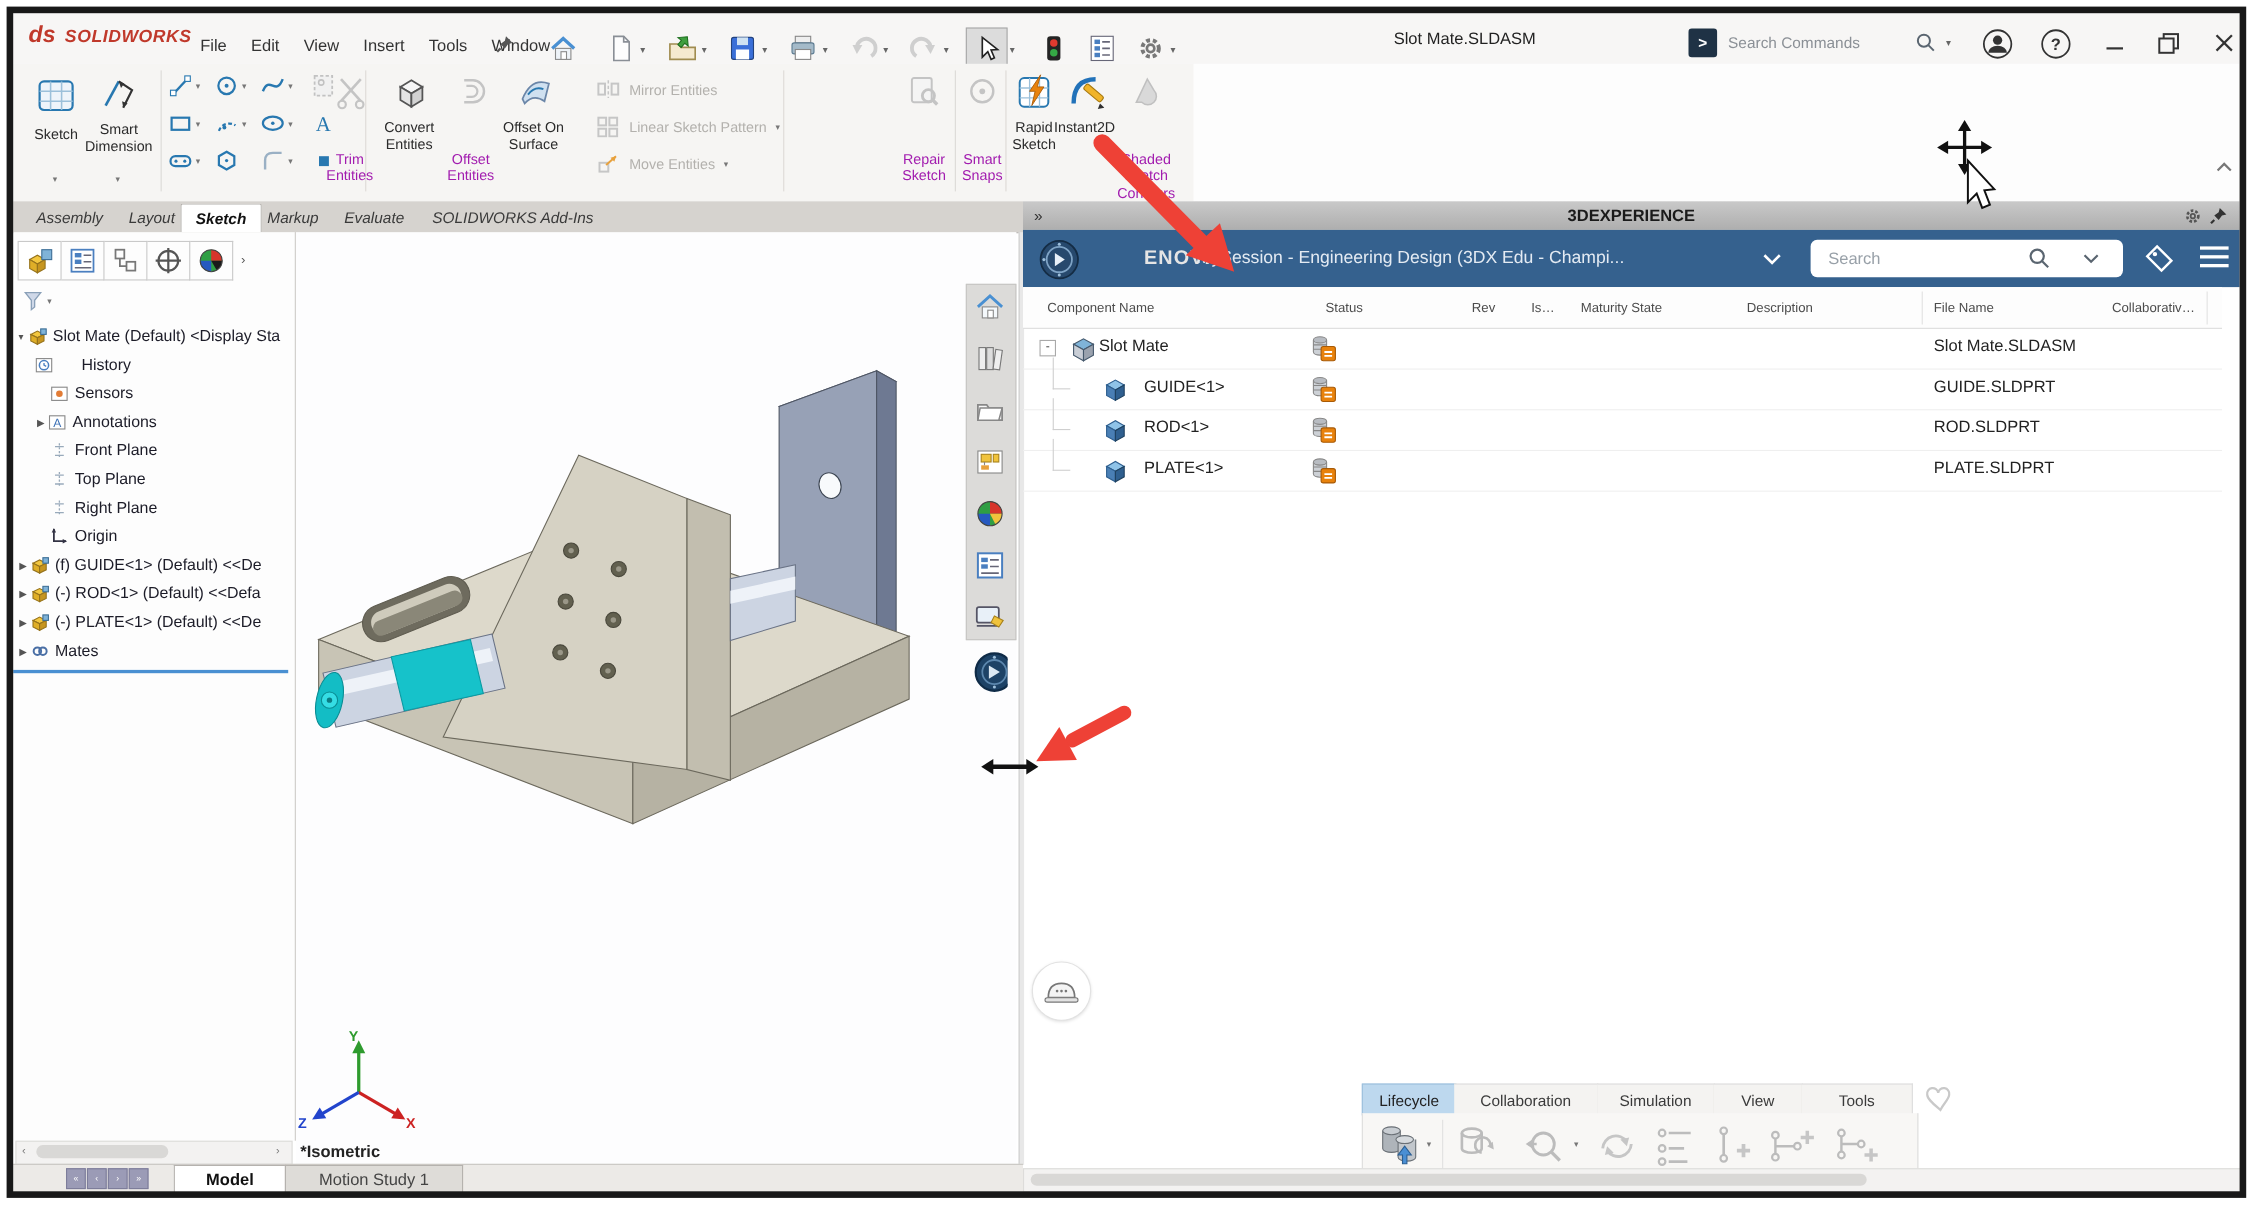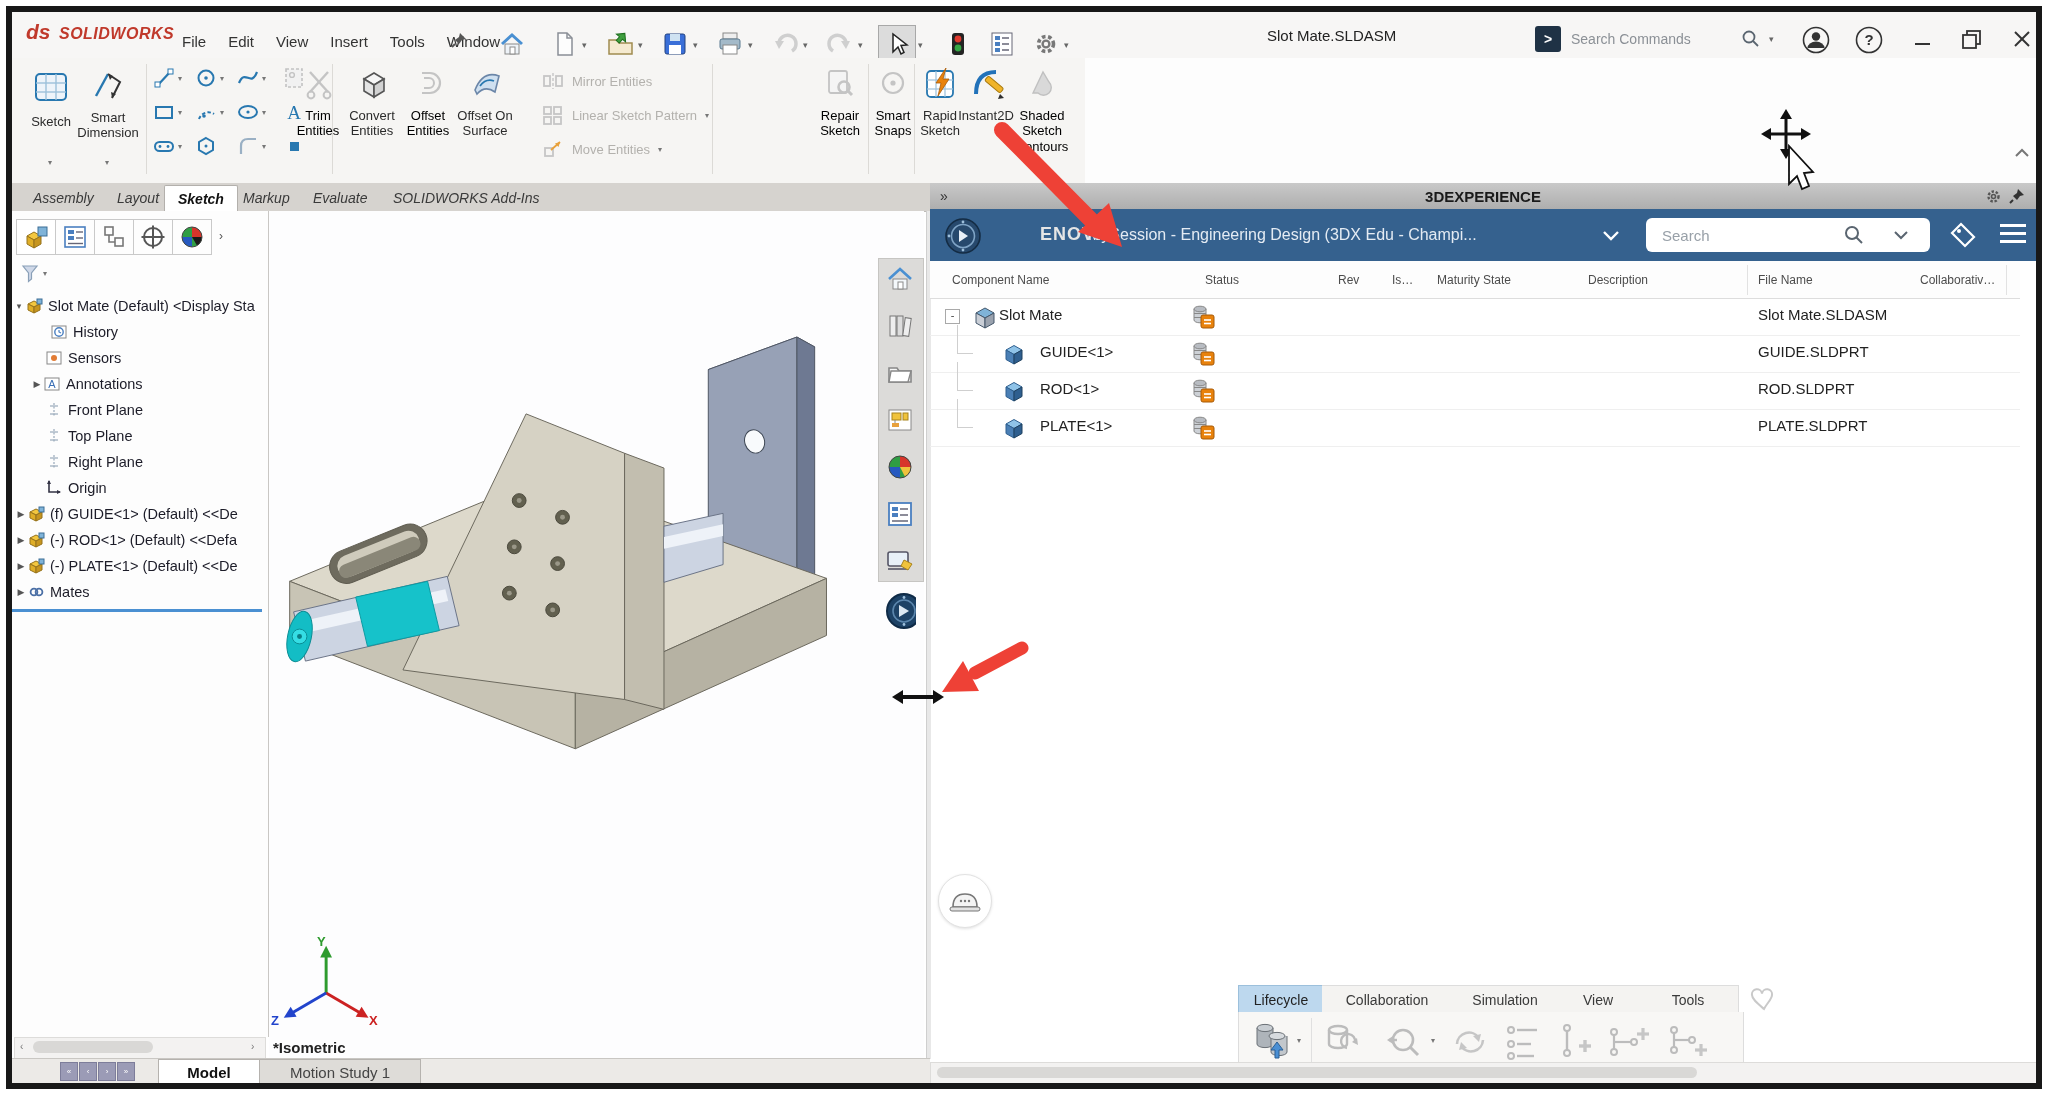--- a/index.html
+++ b/index.html
@@ -16,21 +16,21 @@
   .caret{font-size:9px;color:#666;top:28px;}
   .doc-title{font-size:15px;color:#222;}
   .sc-input{border:none;outline:none;background:transparent;font-size:14px;color:#333;width:160px;font-family:"Liberation Sans",sans-serif;}
   .sc-input::placeholder{color:#8b9096;}
   .cmdico{width:26px;height:26px;background:#1f3245;color:#fff;font-size:14px;font-weight:bold;display:flex;align-items:center;justify-content:center;border-radius:3px;}
   .winbtn{width:34px;height:26px;display:flex;align-items:center;justify-content:center;}
   
   .ribbon{left:12px;top:58px;width:2024px;height:125px;background:#f6f5f3;}
   .rsep{width:1px;background:#dcdad6;top:6px;height:110px;}
   .rlabel{font-size:13px;color:#2b2b2b;text-align:center;line-height:1.18;}
-  .rlabel.dis{color:#000000;}
+  .rlabel.dis{color:#a21caf;margin-top:29px;}
   .rowlbl{font-size:13px;color:#b3b1ad;}
   .sm{width:24px;height:24px;display:flex;align-items:center;justify-content:center;}
   .scaret{font-size:8px;color:#777;}
   
   .tabrow{left:12px;top:183px;width:918px;height:28px;background:#d6d3cf;border-bottom:1px solid #bdbab6;font-style:italic;}
   .dtab{position:absolute;top:2px;height:25px;display:flex;align-items:center;padding:0 13px;font-size:14px;color:#3a3a3a;}
   .dtab.active{background:#fff;border:1px solid #b3b0ac;border-bottom:none;font-weight:bold;color:#111;border-radius:2px 2px 0 0;}
   
   .fpanel{left:12px;top:211px;width:256px;height:826px;background:#fdfdfd;border-right:1px solid #c9c7c4;}
   .ftab{width:38px;height:34px;display:flex;align-items:center;justify-content:center;}
@@ -501,21 +501,21 @@
       <div class="titem" style="top:0;">
         <span class="texp">▾</span>
         <svg class="tico" viewBox="0 0 17 16">
             <polygon points="2,6 8,3 14,6 8,9" fill="#f3c73f" stroke="#96731c"></polygon>
             <polygon points="2,6 8,9 8,15 2,12" fill="#dfae27" stroke="#96731c"></polygon>
             <polygon points="14,6 8,9 8,15 14,12" fill="#c6951f" stroke="#96731c"></polygon>
             <rect x="11" y="1" width="5" height="5" fill="#7fb3d8" stroke="#3c6e96"></rect>
           </svg>
         <span>Slot Mate (Default) &lt;Display Sta</span>
       </div>
-      <div class="titem" style="top:26px;padding-left:39px;">
+      <div class="titem" style="top:26px;padding-left:20px;gap:20px;">
         <svg class="tico" viewBox="0 0 17 16">
             <rect x="1" y="2" width="14" height="12" fill="#fff" stroke="#888"></rect>
             <circle cx="8" cy="8" r="4.2" fill="none" stroke="#4a7fc0" stroke-width="1.4"></circle>
             <polyline points="8,6 8,8 10,9" fill="none" stroke="#4a7fc0" stroke-width="1.2"></polyline>
           </svg>
         <span>History</span>
       </div>
       <div class="titem" style="top:52px;padding-left:34px;">
         <svg class="tico" viewBox="0 0 17 16">
             <rect x="1" y="2" width="14" height="12" fill="#fff" stroke="#888"></rect>

